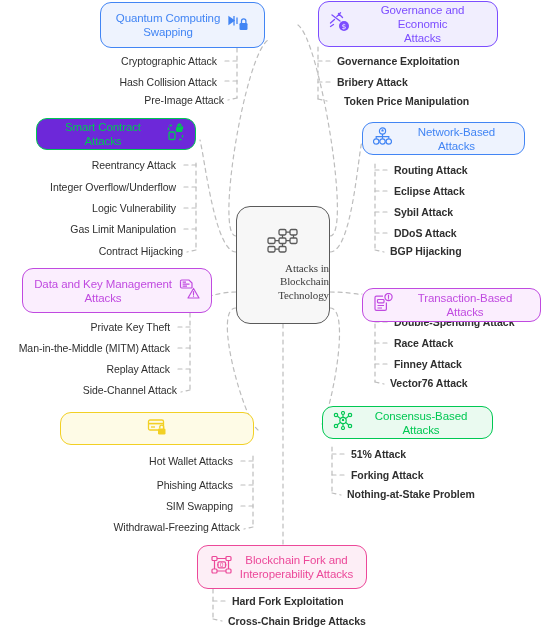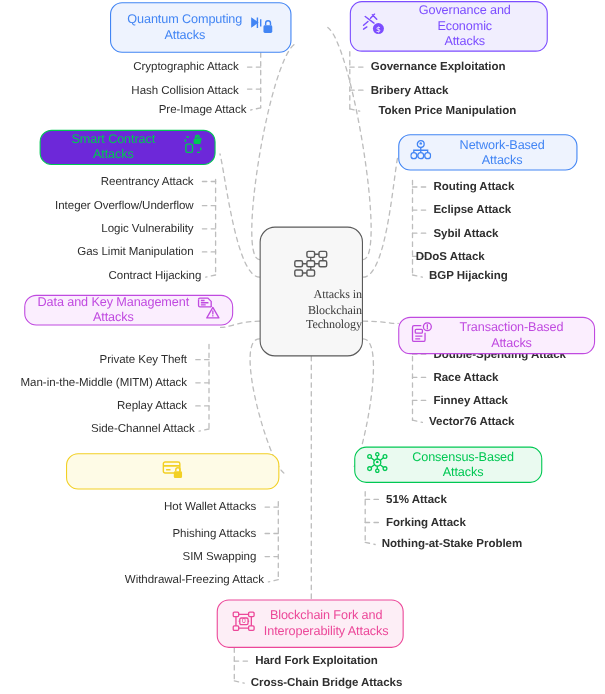--- a/index.html
+++ b/index.html
@@ -138,21 +138,21 @@
       </svg>
     </span>
     <span class="center-label">Attacks in
 Blockchain
 Technology</span>
   </div>
 
   <div class="branch-box" style="left:100px;top:2px;width:165px;height:46px;border-color:#4285f4;background:#eef3fe;">
     <div class="branch-inner">
       <span class="branch-title" style="color:#4285f4;">Quantum Computing
-Attacks</span>
+Swapping</span>
       <span class="branch-icon">
         <svg width="22" height="20" viewBox="0 0 22 20" fill="none" stroke="#4285f4" stroke-width="1.3">
           <path d="M2 4 L7 7.5 L2 11 Z" fill="#4285f4"></path>
           <path d="M7 3 V12.5 M10 4.5 V11"></path>
           <rect x="12.5" y="10" width="8" height="7" rx="1.3" fill="#4285f4" stroke="none"></rect>
           <path d="M14.5 10 V8 a2.2 2.2 0 0 1 4.4 0 V10" stroke="#4285f4"></path>
         </svg>
       </span>
     </div>
   </div>
@@ -211,24 +211,24 @@
           <circle cx="15.8" cy="14.5" r="2.7"></circle>
           <path d="M9.5 7.1 V9.6 M3.2 11.8 V9.6 H15.8 V11.8 M9.5 9.6 V11.8"></path>
         </svg>
       </span>
       <span class="branch-title" style="color:#4285f4;">Network-Based Attacks</span>
     </div>
   </div>
   <div class="leaf right" style="left:394px;top:164px;">Routing Attack</div>
   <div class="leaf right" style="left:394px;top:185px;">Eclipse Attack</div>
   <div class="leaf right" style="left:394px;top:206px;">Sybil Attack</div>
-  <div class="leaf right" style="left:378px;top:227px;">DDoS Attack</div>
+  <div class="leaf right" style="left:394px;top:227px;">DDoS Attack</div>
   <div class="leaf right" style="left:390px;top:245px;">BGP Hijacking</div>
 
-  <div class="branch-box" style="left:22px;top:268px;width:190px;height:28px;border-color:#c04ae0;background:#fbeefe;">
+  <div class="branch-box" style="left:22px;top:268px;width:190px;height:45px;border-color:#c04ae0;background:#fbeefe;">
     <div class="branch-inner">
       <span class="branch-title" style="color:#c04ae0;">Data and Key Management
 Attacks</span>
       <span class="branch-icon">
         <svg width="21" height="20" viewBox="0 0 21 20" fill="none" stroke="#c04ae0" stroke-width="1.2">
           <path d="M1.5 2.2 a1.2 1.2 0 0 1 1.2 -1.2 H10 l3 3 V9"></path>
           <path d="M13 9 H2.7 a1.2 1.2 0 0 1 -1.2 -1.2 V2.2"></path>
           <path d="M3.6 3.2 H7 M3.6 5.2 H10.5 M3.6 7.2 H8"></path>
           <path d="M14.5 9.5 L20 19 H9 Z" stroke-linejoin="round"></path>
           <path d="M14.5 12.7 V15.4 M14.5 16.9 V17.2" stroke-linecap="round"></path>

